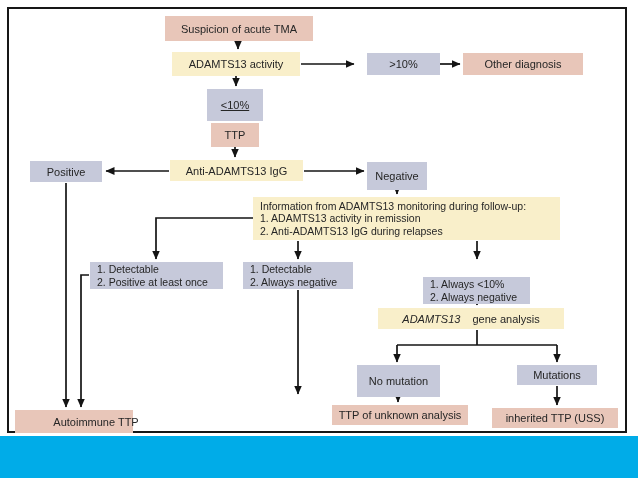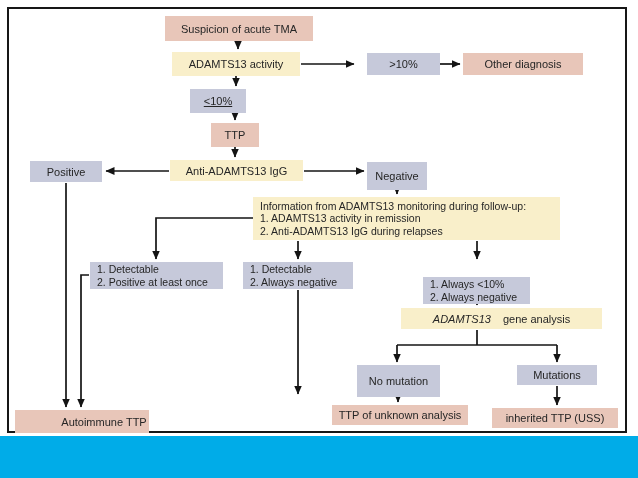--- a/index.html
+++ b/index.html
@@ -58,33 +58,33 @@
     padding-right: 2px;
   }
   .multiline.centered { align-items: center; padding-left: 0; padding-right: 0; }
   .it { font-style: italic; }
 
   
   #n-suspicion  { left:165px; top:16px;  width:148px; height:25px; }
   #n-activity   { left:172px; top:52px;  width:128px; height:24px; }
   #n-gt10       { left:367px; top:53px;  width:73px;  height:22px; }
   #n-other      { left:463px; top:53px;  width:120px; height:22px; }
-  #n-lt10       { left:190px; top:89px;  width:56px;  height:24px;text-decoration:underline; }
+  #n-lt10       { left:207px; top:89px;  width:56px;  height:32px;text-decoration:underline; }
   #n-ttp        { left:211px; top:123px; width:48px;  height:24px; }
   #n-anti       { left:170px; top:160px; width:133px; height:21px; }
   #n-positive   { left:30px;  top:161px; width:72px;  height:21px; }
   #n-negative   { left:367px; top:162px; width:60px;  height:28px; }
   #n-info       { left:253px; top:197px; width:307px; height:43px; }
   #n-branch1    { left:90px;  top:262px; width:133px; height:27px; }
   #n-branch2    { left:243px; top:262px; width:110px; height:27px; }
   #n-branch3    { left:423px; top:262px; width:107px; height:27px;margin-top:15px; }
-  #n-gene       { left:401px; top:308px; width:201px; height:21px;gap:12px; }
+  #n-gene       { left:378px; top:308px; width:186px; height:21px;gap:12px; }
   #n-nomut      { left:357px; top:365px; width:83px;  height:32px; }
   #n-mut        { left:517px; top:365px; width:80px;  height:20px; }
-  #n-autoimmune { left:15px;  top:410px; width:134px; height:23px;padding-left:44px; }
+  #n-autoimmune { left:15px;  top:410px; width:118px; height:23px;padding-left:44px; }
   #n-acquired   { left:168px; top:397px; width:147px; height:31px; }
   #n-etiology   { left:332px; top:405px; width:136px; height:20px; }
   #n-inherited  { left:492px; top:408px; width:126px; height:20px; }
 </style>
 </head>
 <body>
 
 <div class="stage">
   <div class="frame"></div>
 

